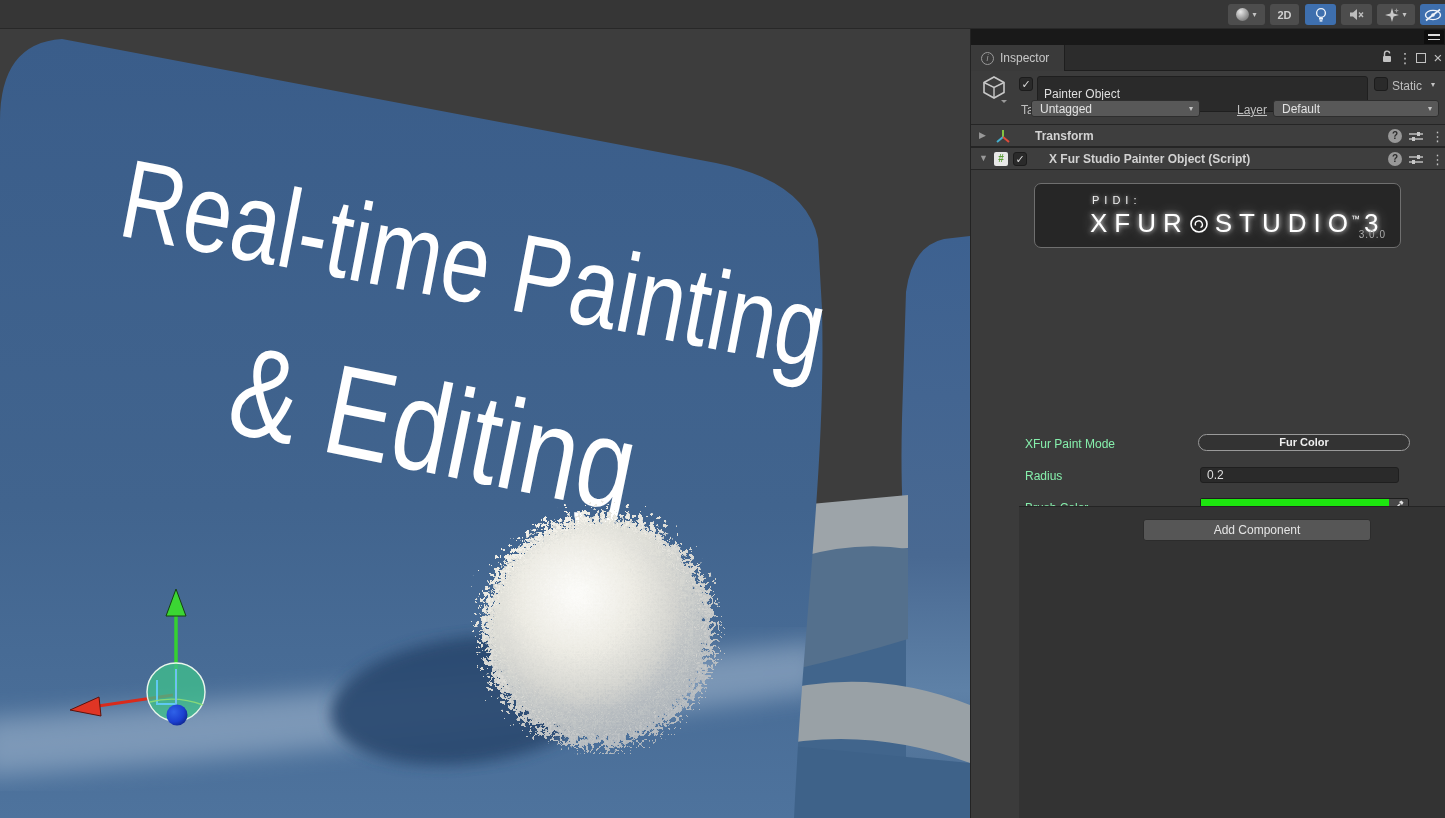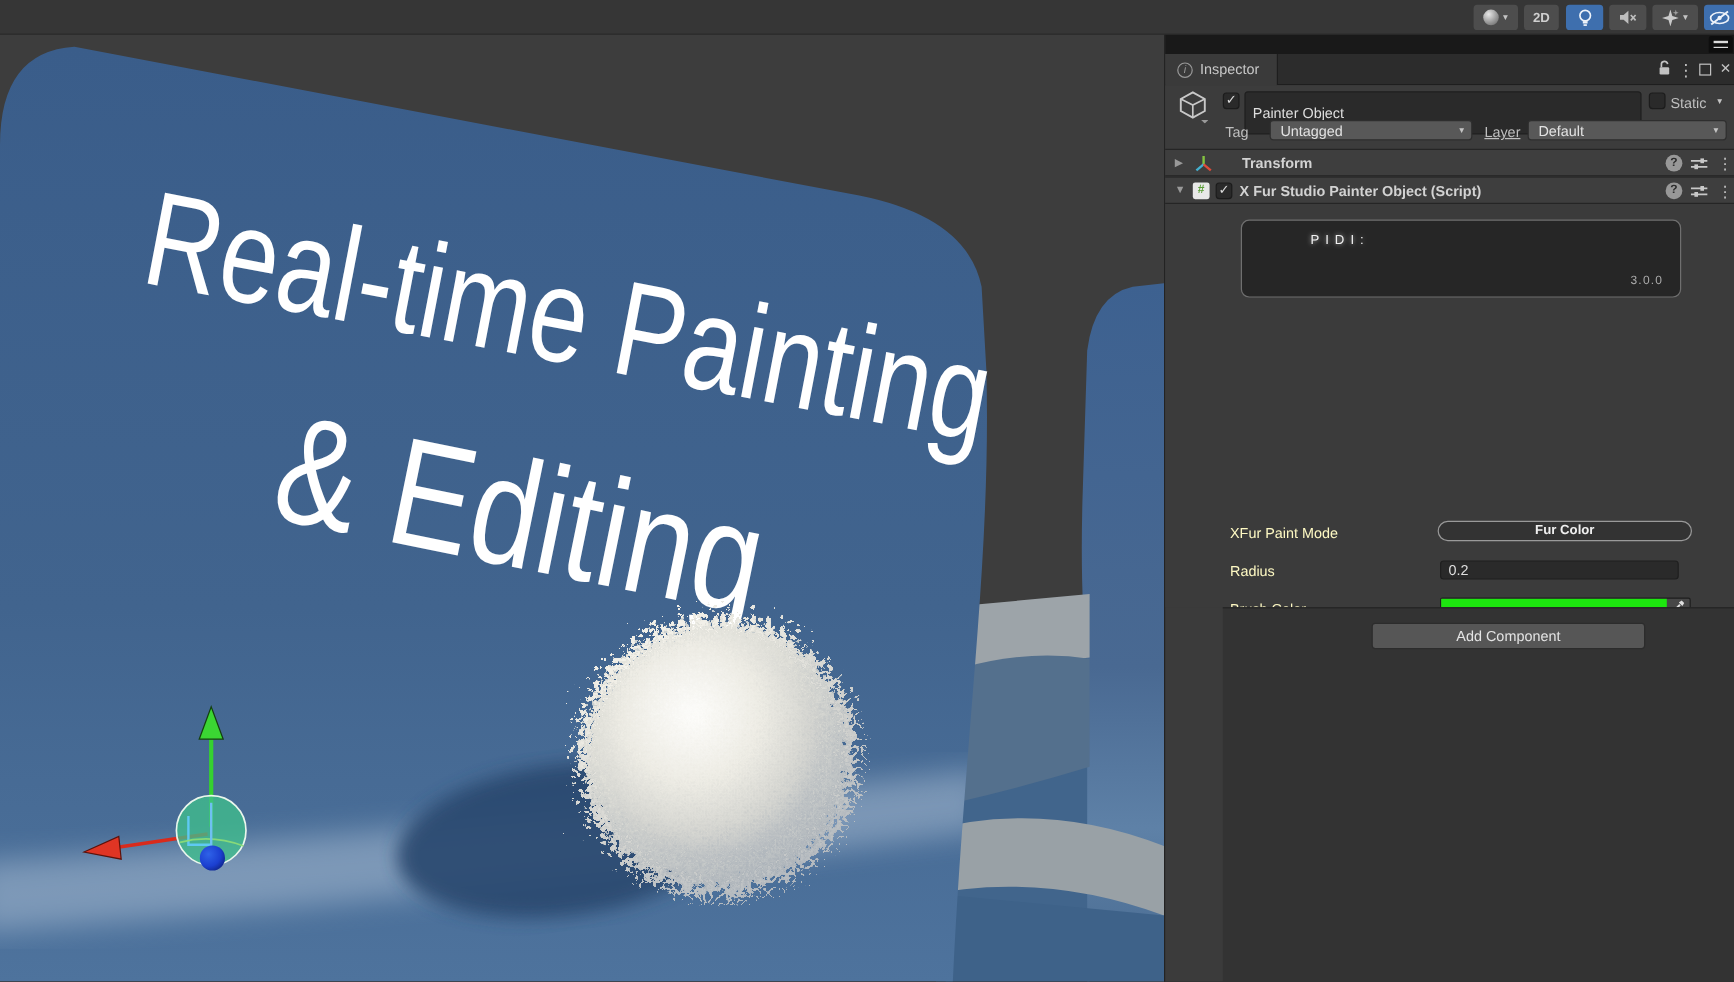--- a/index.html
+++ b/index.html
@@ -56,21 +56,21 @@
   #banner { position:absolute; left:63px; top:13px; width:367px; height:65px; background:#262626; border:1px solid #6f6f6f; border-radius:7px;padding-left:40px; }
   #banner .pidi { position:absolute; left:57px; top:10px; color:#f0f0f0; font-size:11px; letter-spacing:5px;
     text-shadow:0 0 4px rgba(255,255,255,.7); }
   #banner .brandrow { position:absolute; left:55px; top:24px; display:flex; align-items:center; color:#ffffff;
     text-shadow:0 0 5px rgba(255,255,255,.85), 0 0 14px rgba(255,255,255,.4); }
   #banner .w { font-size:26px; letter-spacing:7px; }
   #banner .tm { font-size:9px; vertical-align:top; margin:-10px 2px 0 -4px; }
   #banner .n3 { font-size:26px; margin-left:2px; }
   #banner .ver { position:absolute; right:14px; bottom:7px; color:#ababab; font-size:10px; letter-spacing:1px;text-align:center; }
 
-  .prop-label { position:absolute; left:54px; color:#fef9c3; font-size:12px; }
+  .prop-label { position:absolute; left:54px; color:#86efac; font-size:12px; }
   .pillbtn { position:absolute; left:227px; width:212px; height:17px; border:1px solid #9a9a9a; border-radius:9px; background:#333;
     color:#efefef; font-size:11px; font-weight:bold; text-align:center; line-height:15px; }
   .slider-track { position:absolute; left:230px; width:146px; height:2px; background:#5e5e5e; border-radius:1px; }
   .slider-handle { position:absolute; width:10px; height:10px; border-radius:50%; background:#a8a8a8; }
   .valbox { position:absolute; left:387px; width:50px; height:15px; background:#282828; border:1px solid #1f1f1f; border-radius:2px;
     color:#dcdcdc; font-size:11px; padding-left:4px; line-height:14px; }
 
   #swatchwrap { position:absolute; left:229px; top:328px; width:209px; height:16px; background:#474747; border:1px solid #1e1e1e; border-radius:2px; }
   #swatch { position:absolute; left:0; top:0; width:188px; height:11px; }
   #alpha { position:absolute; left:0; top:11px; width:188px; height:3px; background:#ffffff; }
@@ -252,21 +252,21 @@
         <path d="M3,7.5 L13,12.5 L23,7.5 M13,12.5 L13,23" fill="none" stroke="#c8c8c8" stroke-width="1.4"></path>
         <path d="M20,25 L26,25 L23,28 Z" fill="#9a9a9a"></path>
       </svg>
       <div class="checkbox" style="left:48px;top:6px;">✓</div>
       <div class="textfield" style="left:66px;top:5px;width:331px;height:36px;">Painter Object</div>
       <div class="checkbox" style="left:403px;top:6px;"></div>
       <span class="lbl" style="left:421px;top:8px;">Static</span>
       <span class="caret" style="position:absolute;left:460px;top:10px;">▾</span>
 
       <span class="lbl" style="left:50px;top:32px;">Tag</span>
-      <div class="dropdown" style="left:87px;top:29px;width:169px;height:17px;">
+      <div class="dropdown" style="left:60px;top:29px;width:169px;height:17px;">
         <span>Untagged</span>
         <span class="caret">▾</span>
       </div>
       <span class="lbl" style="left:266px;top:32px;text-decoration:underline;">Layer</span>
       <div class="dropdown" style="left:302px;top:29px;width:166px;height:17px;">
         <span>Default</span>
         <span class="caret">▾</span>
       </div>
     </div>
 
@@ -285,35 +285,45 @@
         <rect x="8" y="2" width="3" height="4" fill="#c8c8c8"></rect>
         <rect x="3" y="7" width="3" height="4" fill="#c8c8c8"></rect>
       </svg>
       <span class="kebab" style="left:460px;">⋮</span>
     </div>
 
     <div class="comp-row" style="top:118px;">
       <span class="fold">▼</span>
       <span style="position:absolute;left:23px;top:4px;width:14px;height:14px;background:#e8e8e8;border-radius:2px;color:#5a9e36;font-weight:bold;font-size:10px;text-align:center;line-height:14px;">#</span>
       <div class="checkbox" style="left:42px;top:4px;">✓</div>
-      <span class="comp-title" style="left:62px;">X Fur Studio Painter Object (Script)</span>
+      <span class="comp-title" style="left:78px;">X Fur Studio Painter Object (Script)</span>
       <span class="help" style="left:417px;">?</span>
       <svg class="presets" style="left:438px;" width="14" height="13" viewBox="0 0 14 13">
         <line x1="0" y1="4" x2="14" y2="4" stroke="#c8c8c8" stroke-width="1.4"></line>
         <line x1="0" y1="9" x2="14" y2="9" stroke="#c8c8c8" stroke-width="1.4"></line>
         <rect x="8" y="2" width="3" height="4" fill="#c8c8c8"></rect>
         <rect x="3" y="7" width="3" height="4" fill="#c8c8c8"></rect>
       </svg>
       <span class="kebab" style="left:460px;">⋮</span>
     </div>
 
     <div id="scriptbody">
 
       <div id="banner">
         <div class="pidi">PIDI:</div>
+        <div class="brandrow">
+          <span class="w">XFUR</span>
+          <svg width="20" height="20" viewBox="0 0 20 20" style="margin:0 6px 0 0;">
+            <circle cx="10" cy="10" r="8" fill="none" stroke="#ffffff" stroke-width="1.6"></circle>
+            <path d="M6.5,11.5 A3.5,3.5 0 1 1 11.5,13.5" fill="none" stroke="#ffffff" stroke-width="1.4"></path>
+          </svg>
+          <span class="w">STUDIO</span>
+          <span class="tm">™</span>
+          <span class="n3">3</span>
+        </div>
         <div class="ver">3.0.0</div>
       </div>
 
       <span class="prop-label" style="top:267px;">XFur Paint Mode</span>
       <div class="pillbtn" style="top:264px;">Fur Color</div>
 
       <span class="prop-label" style="top:299px;">Radius</span>
       <div class="textfield" style="left:229px;top:297px;width:199px;height:16px;">0.2</div>
 
       <span class="prop-label" style="top:331px;">Brush Color</span>

